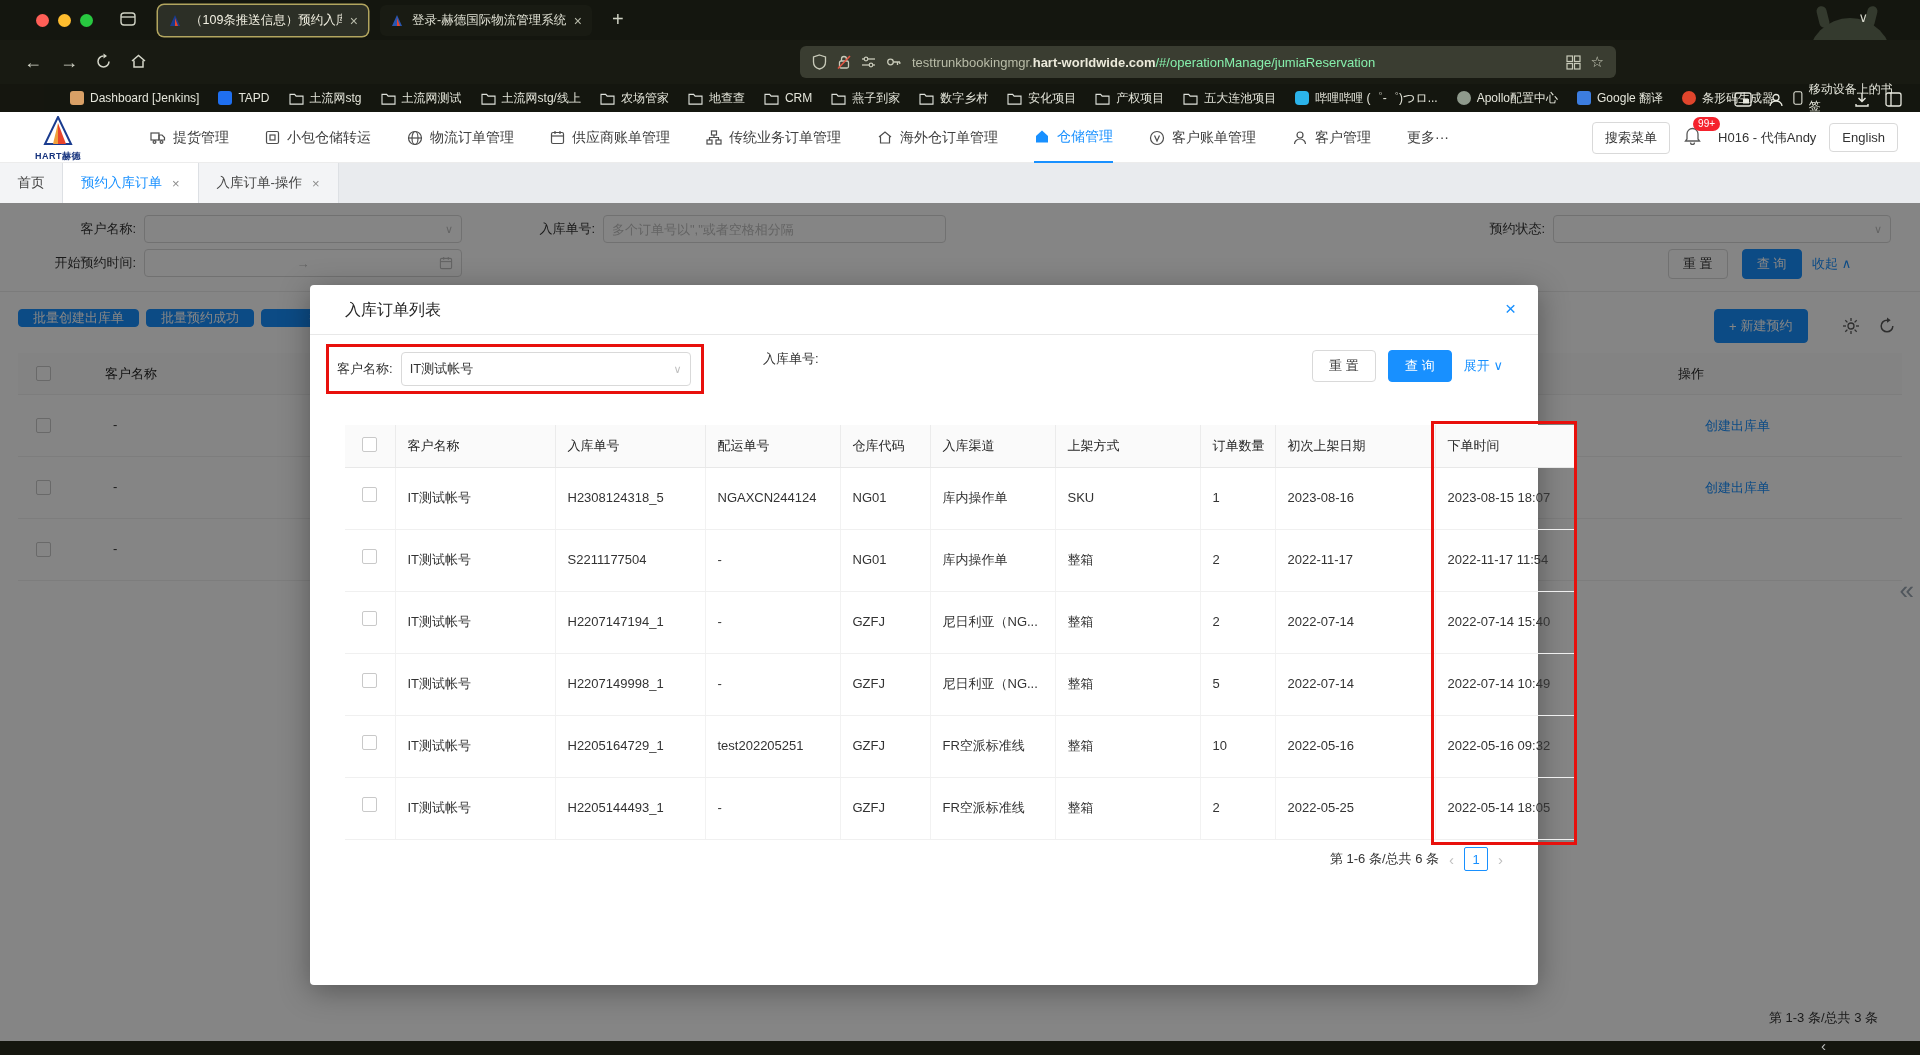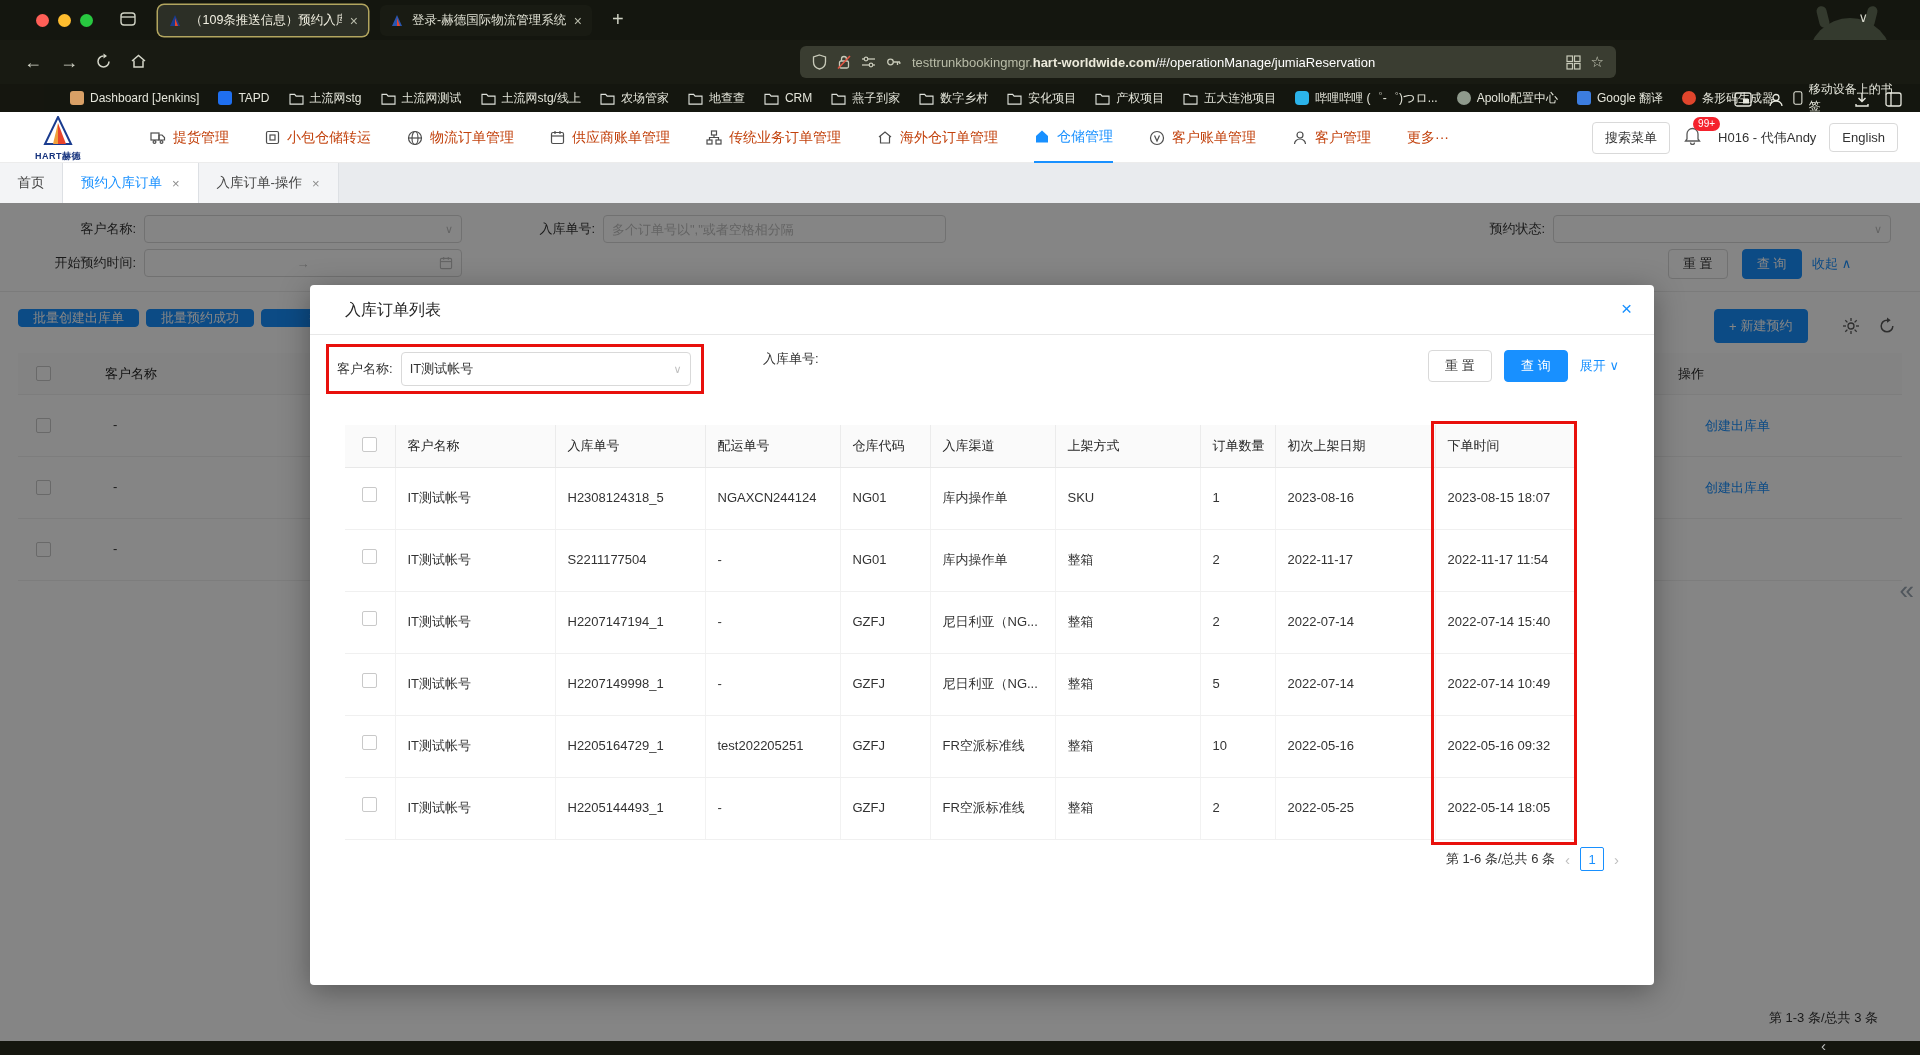--- a/index.html
+++ b/index.html
@@ -20,21 +20,21 @@
   .btab .ttl { flex:1; white-space:nowrap; overflow:hidden; }
   .btab .x { color:#b9bcab; font-size:14px; cursor:default; }
   .newtab { position:absolute; left:612px; top:8px; color:#cfd2c4; font-size:20px; }
   .chev-top { position:absolute; right:52px; top:10px; color:#d6d8cb; font-size:13px; }
 
   .chrome-nav { position:absolute; top:40px; left:0; right:0; height:44px; background:#181a12; }
   .nav-ic { position:absolute; top:11px; color:#d3d5c8; font-size:18px; line-height:22px; }
   .urlbar { position:absolute; left:800px; top:6px; width:816px; height:32px; background:#3a3d31;
     border-radius:6px; display:flex; align-items:center; padding:0 12px; gap:10px; }
   .urltxt { font-size:13px; white-space:nowrap; overflow:hidden; flex:1; }
-  .u-sub { color:#b9bca8; } .u-dom { color:#eceadb; font-weight:bold; } .u-path { color:#ffffff; }
+  .u-sub { color:#b9bca8; } .u-dom { color:#eceadb; font-weight:bold; } .u-path { color:#86efac; }
   svg.cic { display:block; }
 
   .chrome-bm { position:absolute; top:84px; left:0; right:0; height:28px; background:#14160f;
     display:flex; align-items:center; padding:0 26px; gap:19px;margin-left:44px; }
   .bm { display:flex; align-items:center; gap:6px; color:#e4e5da; font-size:12px; white-space:nowrap; }
   .bm-sq { width:14px; height:14px; border-radius:3px; display:inline-block; }
   .bm-right { margin-left:auto; display:flex; align-items:center; gap:6px; color:#e4e5da; font-size:12px; }
 
   .totoro { position:absolute; right:0; top:0; width:230px; height:112px; overflow:hidden; z-index:0; }
   .tot-body { position:absolute; right:28px; top:18px; width:84px; height:110px; background:#343a2e; border-radius:42px 42px 30px 30px; }
@@ -42,21 +42,21 @@
   .tot-ear1,.tot-ear2 { position:absolute; top:6px; width:10px; height:22px; background:#343a2e; border-radius:5px; }
   .tot-ear1{right:92px; transform:rotate(-14deg);} .tot-ear2{right:44px; transform:rotate(14deg);}
   .tot-girl { position:absolute; right:142px; top:42px; width:26px; height:60px; background:#8a7a3c; border-radius:12px 12px 4px 4px; }
   .chrome-right-ic { position:absolute; top:52px; z-index:2; color:#e8e9df; }
 
   
   .app-nav { position:absolute; top:112px; left:0; right:0; height:51px; background:#fff; border-bottom:1px solid #ececec; z-index:1; }
   .logo { position:absolute; left:26px; top:4px; width:64px; text-align:center; }
   .logo-txt { font-size:9px; font-weight:bold; color:#16337e; letter-spacing:.5px; }
   .nav-items { position:absolute; left:150px; top:0; height:51px; display:flex; gap:36px; align-items:center; }
-  .nav-item { display:flex; align-items:center; gap:7px; font-size:14px; color:#c2410c; height:51px; cursor:pointer; }
+  .nav-item { display:flex; align-items:center; gap:7px; font-size:14px; color:#404040; height:51px; cursor:pointer; }
   .nav-item svg { color:#4d4d4d; }
   .nav-item.active { color:#1890ff; border-bottom:2px solid #1890ff; }
   .nav-item.active svg { color:#1890ff; }
   .nav-right { position:absolute; right:22px; top:0; height:51px; display:flex; align-items:center; gap:13px; }
   .btn-ghost { border:1px solid #d9d9d9; border-radius:4px; background:#fff; font-size:13px; color:#333; padding:6px 12px; }
   .bell-wrap { position:relative; width:22px; height:26px; }
   .badge { position:absolute; top:-8px; left:10px; background:#f5222d; color:#fff; font-size:10px;
     border-radius:9px; padding:1px 5px; line-height:12px; white-space:nowrap; }
   .user-name { font-size:13px; color:#333; white-space:nowrap;text-align:center; }
 
@@ -84,21 +84,21 @@
   .cbx { width:15px; height:15px; border:1px solid #c9c9c9; border-radius:2px; background:#fff; display:inline-block; }
   .bgrow { position:absolute; left:18px; right:18px; border-bottom:1px solid #f0f0f0; }
   .bg-pg { position:absolute; top:806px; right:42px; display:flex; align-items:center; gap:10px; font-size:13px; color:#333;flex-direction:column; }
   .pgbox { width:26px; height:26px; border:1px solid #1890ff; color:#1890ff; border-radius:2px;
     display:inline-flex; align-items:center; justify-content:center; font-size:13px; }
   .pgnav { color:#bfbfbf; font-size:15px; }
   .collapse-h { position:absolute; right:6px; top:372px; color:#9aa5b1; font-size:26px; }
 
   
   .mask { position:absolute; top:203px; left:0; right:0; height:838px; background:rgba(0,0,0,.48); z-index:5; }
-  .modal { position:absolute; top:285px; left:310px; width:1344px; height:700px; background:#fff;
+  .modal { position:absolute; top:285px; left:310px; width:1228px; height:700px; background:#fff;
     border-radius:4px; box-shadow:0 6px 30px rgba(0,0,0,.35); z-index:10; }
   .m-head { height:50px; border-bottom:1px solid #e8e8e8; position:relative; }
   .m-title { position:absolute; left:35px; top:0; line-height:50px; font-size:16px; color:#262626; }
   .m-close { position:absolute; right:22px; top:13px; font-size:19px; color:#1890ff; }
   .m-filter { position:relative; height:90px; }
   .redbox-filter { position:absolute; left:16px; top:9px; border:3px solid #e8100c; padding:5px 10px 5px 8px;
     display:flex; align-items:center; gap:8px; }
   .m-sel { width:290px; height:34px; }
   .m-inb { position:absolute; left:453px; top:15px; display:flex; align-items:center; gap:8px; }
   .m-inb .ctl { width:300px; height:32px; }

